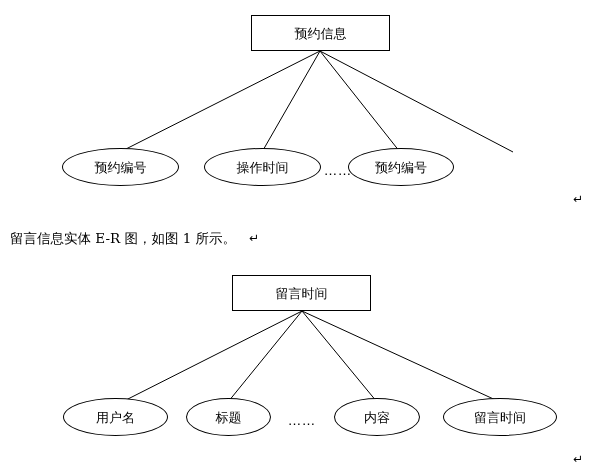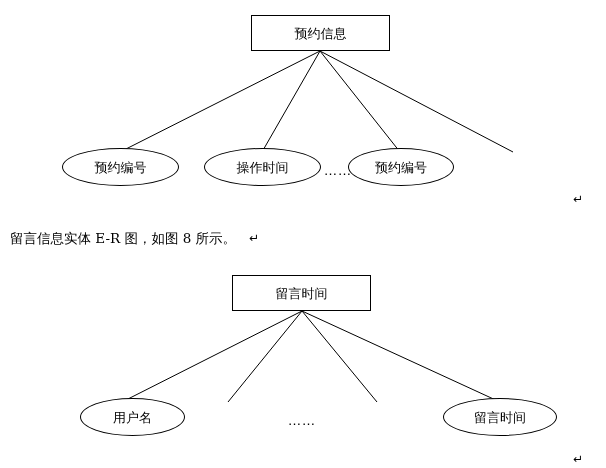--- a/index.html
+++ b/index.html
@@ -99,34 +99,40 @@
 
   <div class="dots" style="left:324px; top:163px;">……</div>
 
   <div class="node ellipse" style="left:348px; top:148px; width:106px; height:38px;">
     <span>预约编号</span>
   </div>
 
 
   <div class="pilcrow" style="left:573px; top:192px;">↵</div>
 
-  <div class="caption" style="left:10px; top:230px;">留言信息实体 E-R 图，如图 8 所示。</div>
+  <div class="caption" style="left:10px; top:230px;">留言信息实体 E-R 图，如图 1 所示。</div>
   <div class="pilcrow" style="left:249px; top:231px;">↵</div>
 
   <div class="node rect" style="left:232px; top:275px; width:139px; height:36px;">
     <span>留言时间</span>
   </div>
 
-  <div class="node ellipse" style="left:80px; top:398px; width:105px; height:38px;">
+  <div class="node ellipse" style="left:63px; top:398px; width:105px; height:38px;">
     <span>用户名</span>
   </div>
 
+  <div class="node ellipse" style="left:186px; top:398px; width:85px; height:38px;">
+    <span>标题</span>
+  </div>
 
   <div class="dots" style="left:288px; top:413px;">……</div>
 
+  <div class="node ellipse" style="left:334px; top:398px; width:86px; height:38px;">
+    <span>内容</span>
+  </div>
 
   <div class="node ellipse" style="left:443px; top:398px; width:114px; height:38px;">
     <span>留言时间</span>
   </div>
 
   <div class="pilcrow" style="left:573px; top:452px;">↵</div>
 
 </div>
 
 </body></html>

